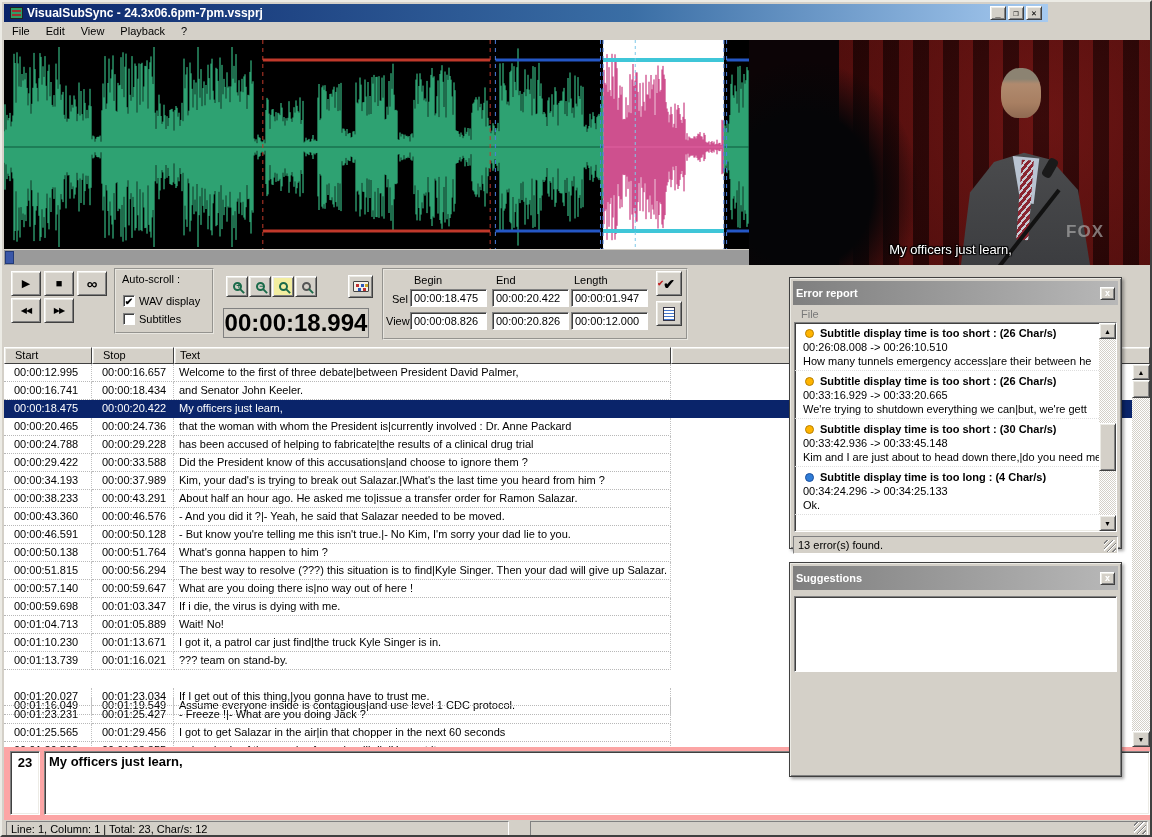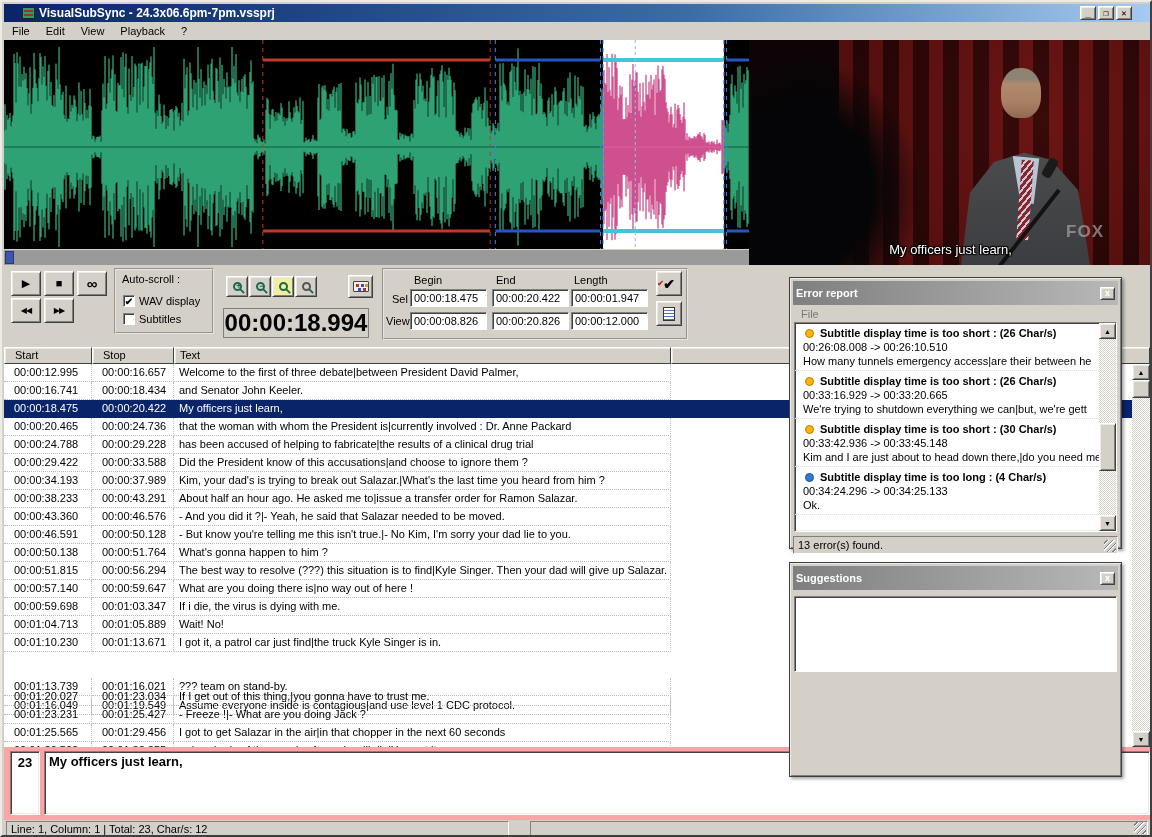--- a/index.html
+++ b/index.html
@@ -6,23 +6,23 @@
   *{box-sizing:border-box;}
   .app{position:relative;width:1152px;height:837px;background:#d4d0c8;
        font-family:"Liberation Sans",sans-serif;font-size:11px;color:#000;
        border:2px solid;border-color:#ecebe5 #404040 #404040 #ecebe5;overflow:hidden;}
   .raised{border:1px solid;border-color:#ffffff #404040 #404040 #ffffff;
           box-shadow:inset 1px 1px 0 #ecebe5, inset -1px -1px 0 #808080;background:#d4d0c8;}
   .sunken{border:1px solid;border-color:#808080 #ffffff #ffffff #808080;
           box-shadow:inset 1px 1px 0 #404040, inset -1px -1px 0 #ecebe5;background:#fff;}
   .groove{border:2px groove #e8e6e0;}
   
-  .titlebar{position:absolute;left:2px;top:2px;width:1146px;height:18px;
+  .titlebar{position:absolute;left:2px;top:2px;width:1044px;height:18px;
             background:linear-gradient(90deg,#0a246a,#3a6ea5 60%,#a6caf0);
-            display:flex;align-items:center;padding:0 18px;}
+            display:flex;align-items:center;padding:0 6px;}
   .title-text{color:#fff;font-weight:bold;font-size:12px;margin-left:4px;white-space:nowrap;}
   .app-icon{width:13px;height:12px;background:#2e9e66;border:1px solid #222;position:relative;flex:0 0 auto;}
   .app-icon::before,.app-icon::after{content:"";position:absolute;left:1px;right:1px;height:2px;background:#a03030;}
   .app-icon::before{top:2px;} .app-icon::after{bottom:2px;}
   .winbtns{margin-left:auto;display:flex;gap:2px;}
   .winbtn{width:16px;height:14px;font-size:9px;line-height:12px;text-align:center;
           font-family:"DejaVu Sans Mono",monospace;cursor:default;}
   
   .menubar{position:absolute;left:2px;top:20px;width:1146px;height:17px;display:flex;align-items:center;background:#d4d0c8;}
   .menu-item{padding:1px 8px;}
@@ -359,21 +359,21 @@
         <div class="c c2">00:01:05.889</div>
         <div class="c c3">Wait! No!</div>
         <div class="c" style="flex: 1 1 0%; border-bottom: none;"></div>
       </div>
       <div class="srow" style="top: 270px;">
         <div class="c c1">00:01:10.230</div>
         <div class="c c2">00:01:13.671</div>
         <div class="c c3">I got it, a patrol car just find|the truck Kyle Singer is in.</div>
         <div class="c" style="flex: 1 1 0%; border-bottom: none;"></div>
       </div>
-      <div class="srow" style="top: 288px; margin-top: 26px;">
+      <div class="srow" style="top: 288px;">
         <div class="c c1">00:01:13.739</div>
         <div class="c c2">00:01:16.021</div>
         <div class="c c3">??? team on stand-by.</div>
         <div class="c" style="flex: 1 1 0%; border-bottom: none;"></div>
       </div>
       <div class="srow" style="top: 306px; margin-top: 27px;">
         <div class="c c1">00:01:16.049</div>
         <div class="c c2">00:01:19.549</div>
         <div class="c c3">Assume everyone inside is contagious|and use level 1 CDC protocol.</div>
         <div class="c" style="flex: 1 1 0%; border-bottom: none;"></div>

